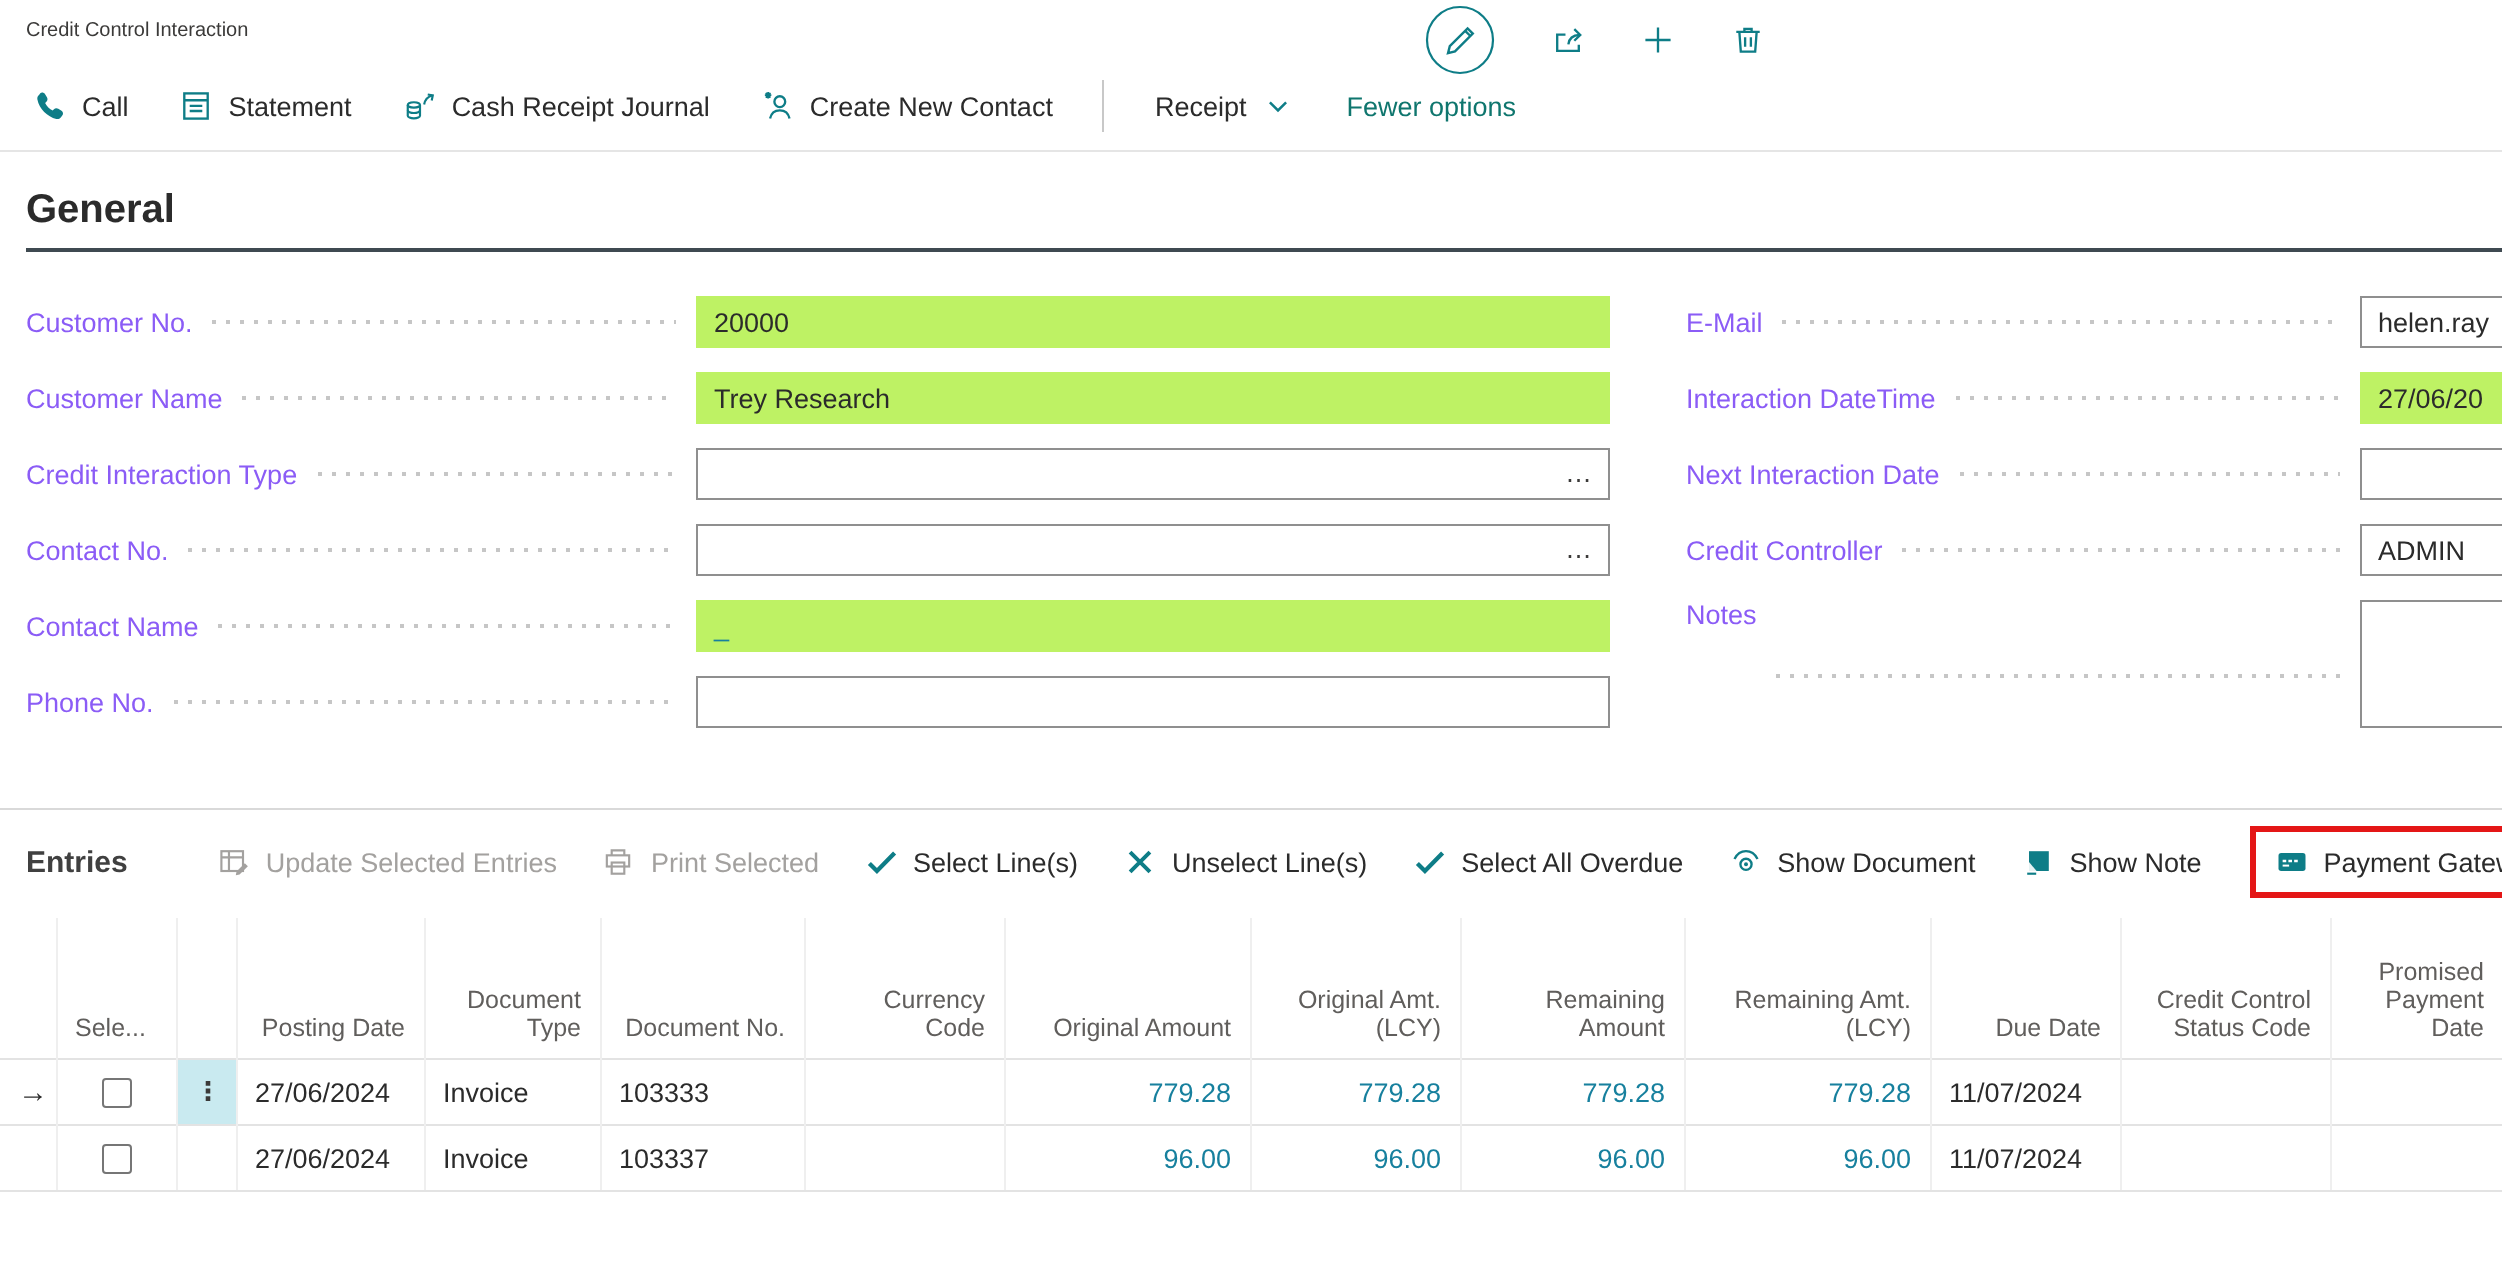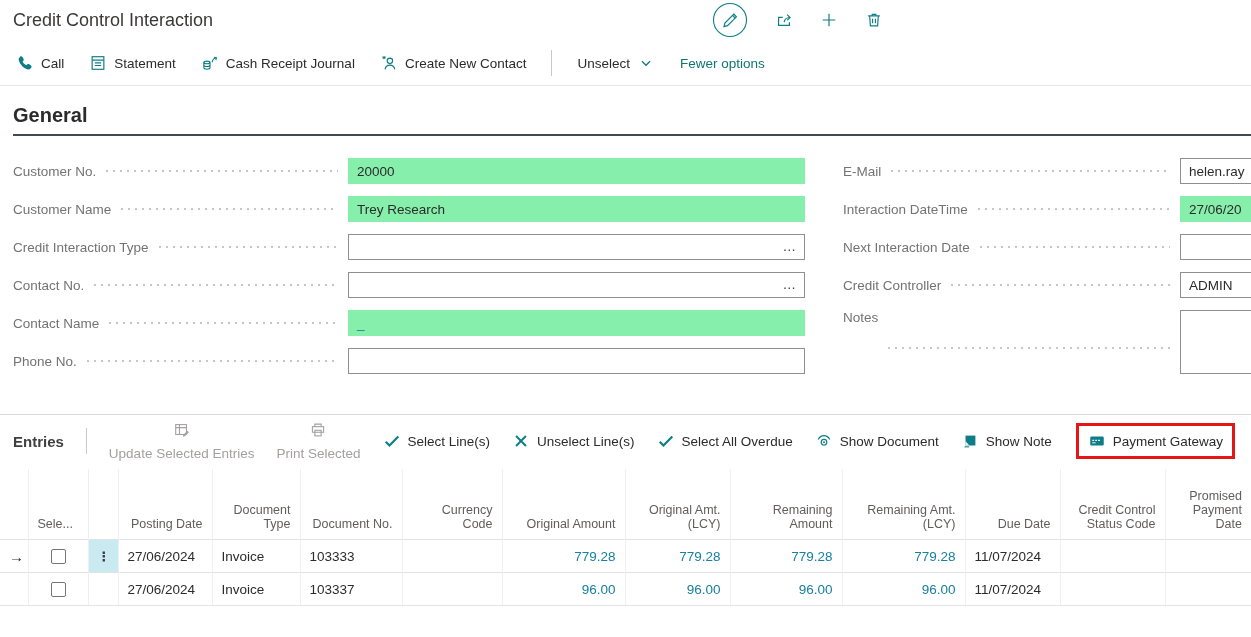--- a/index.html
+++ b/index.html
@@ -4,61 +4,61 @@
 <style>
   html,body{margin:0;padding:0;}
   body{
     width:1251px;height:637px;overflow:hidden;position:relative;
     background:#fff;color:#323130;
     font-family:"Liberation Sans","DejaVu Sans",sans-serif;
     font-size:13.5px;
   }
   
   .top{position:relative;padding:10px 0 0 13px;}
-  .breadcrumb{font-size:18px;color:#3b3a39;cursor:pointer;}
+  .breadcrumb{font-size:10px;color:#3b3a39;cursor:pointer;}
   .win-actions{position:absolute;left:712px;top:2px;display:flex;align-items:center;gap:27px;color:#0e7d87;}
   .win-actions .ic{cursor:pointer;}
   .page-title{font-size:28px;font-weight:300;color:#2b2b2b;margin:14px 0 0 0;letter-spacing:.2px;}
   
   .actionbar{display:flex;align-items:center;gap:25px;height:44px;margin-top:10px;
     padding-left:16px;border-bottom:1px solid #e5e5e5;}
   .act{display:flex;align-items:center;gap:7px;cursor:pointer;color:#2b2b2b;white-space:nowrap;justify-content:center;}
   .act .ic{color:#0e7d87;}
   .red-box{border:3px solid #e41616;padding:6px 10px;display:flex;align-items:center;}
   .vdiv{width:1px;height:26px;background:#c8c8c8;}
   .muted{color:#0f766e;}
   .chev{color:#6a6a6a;display:inline-flex;}
   
   .section-head{margin:18px 0 0 13px;border-bottom:2px solid #3f4a51;padding-bottom:7px;width:calc(100% - 13px);}
   .section-head h2{margin:0;font-size:20px;font-weight:700;color:#2b2b2b;}
   .form{display:flex;margin:22px 0 0 13px;}
   .col-left{width:792px;flex:none;}
   .col-right{width:545px;flex:none;margin-left:38px;}
   .frow{display:flex;align-items:center;height:26px;margin-bottom:12px;}
   .frow.tall{align-items:flex-start;height:64px;}
-  .flabel{flex:none;color:#737373;}
+  .flabel{flex:none;color:#8b5cf6;}
   .leader{flex:1;height:2px;margin:0 10px;align-self:center;
     background-image:repeating-linear-gradient(to right,#c6c6c6 0 2px,transparent 2px 7px);}
   .frow.tall .leader{margin-top:12px;}
   .ctrl{flex:none;height:26px;box-sizing:border-box;display:flex;align-items:center;
     padding:3px 8px;font-size:13.5px;color:#2b2b2b;}
   .col-left .ctrl{width:457px;}
   .col-right .ctrl{width:208px;}
-  .ro{background:#86efac;border:1px solid transparent;}
+  .ro{background:#bef264;border:1px solid transparent;}
   .ed{background:#fff;border:1px solid #8f8f8f;}
   .ctrl.notes{height:64px;align-items:flex-start;}
   .assist{margin-left:auto;color:#3b3a39;cursor:pointer;line-height:1;padding-left:6px;}
   .teal-txt{color:#17809e;}
   
   .entries{margin-top:28px;border-top:1px solid #d9d9d9;}
   .etoolbar{display:flex;align-items:center;height:52px;padding-left:13px;gap:22px;}
   .etitle{font-size:15px;font-weight:700;color:#404040;}
   .ebtn{display:flex;align-items:center;gap:7px;cursor:pointer;color:#2b2b2b;white-space:nowrap;}
   .ebtn .ic{color:#0e7d87;}
-  .ebtn.disabled{color:#a3a19f;cursor:default;flex-direction:column;}
+  .ebtn.disabled{color:#a3a19f;cursor:default;}
   .ebtn.disabled .ic{color:#a3a19f;}
   .pg-box{border:3px solid #e41616;padding:6px 9px;display:flex;align-items:center;margin-left:2px;}
   
   table{border-collapse:collapse;table-layout:fixed;width:1251px;margin-top:2px;}
   th{vertical-align:bottom;font-weight:400;font-size:12.5px;color:#605e5c;
      text-align:right;padding:4px 9px 8px;height:58px;border-left:1px solid #efefef;cursor:pointer;}
   th:first-child{border-left:none;}
   th.num{text-align:right;}
   th.ctr{text-align:left;}
   td{height:28px;padding:2px 9px;font-size:13.5px;color:#2b2b2b;
@@ -155,21 +155,21 @@
             <path d="M4.5 2.2v3.6M2.7 4h3.6M3.2 2.7l2.6 2.6M5.8 2.7L3.2 5.3"></path>
           </g>
         </svg>
     </span>
     <span>Create New Contact</span>
   </div>
 
   <div class="vdiv"></div>
 
   <div class="act">
-    <span>Unselect</span>
+    <span>Receipt</span>
     <span class="ic chev">
       <svg viewBox="0 0 20 20" fill="none" stroke="currentColor" stroke-width="1.4">
           <path d="M5.5 8l4.5 4.5L14.5 8"></path>
         </svg>
     </span>
   </div>
 
   <div class="act muted">
     <span>Fewer options</span>
   </div>

